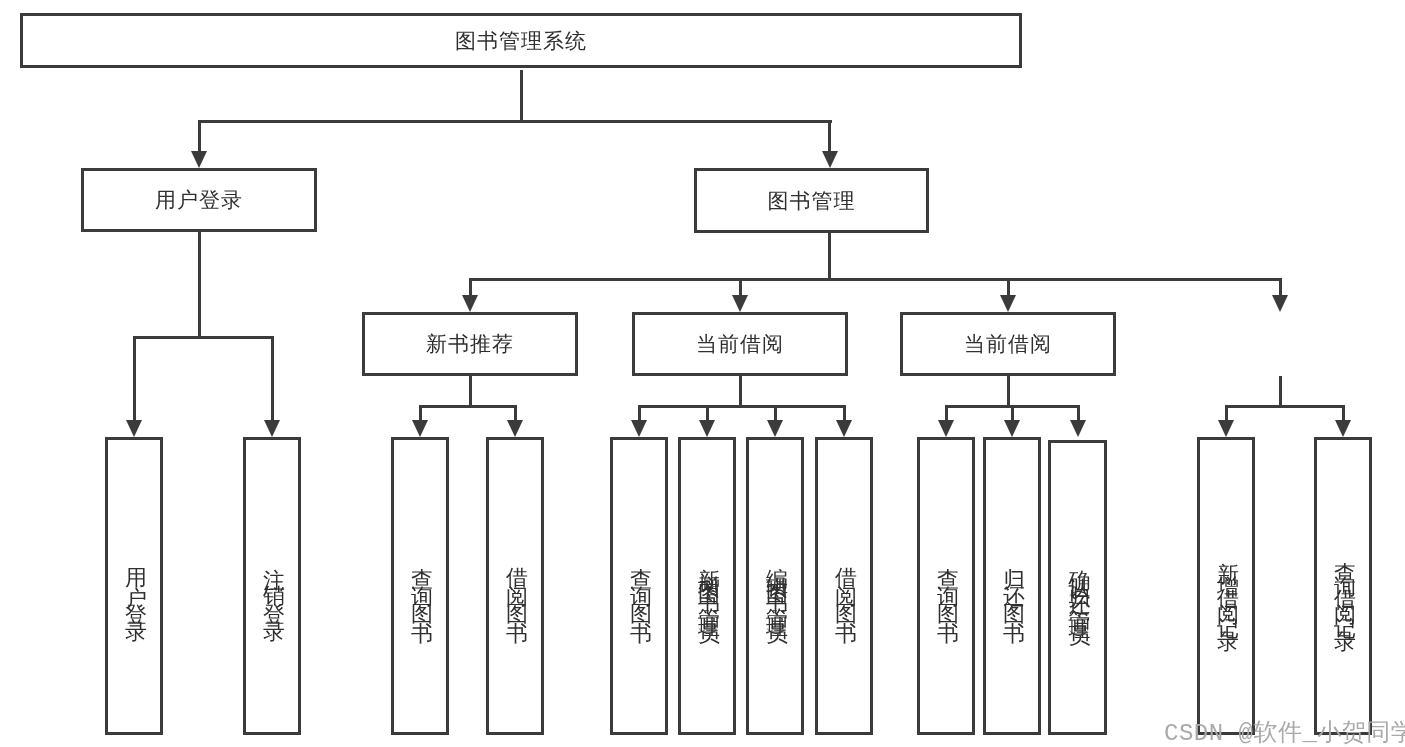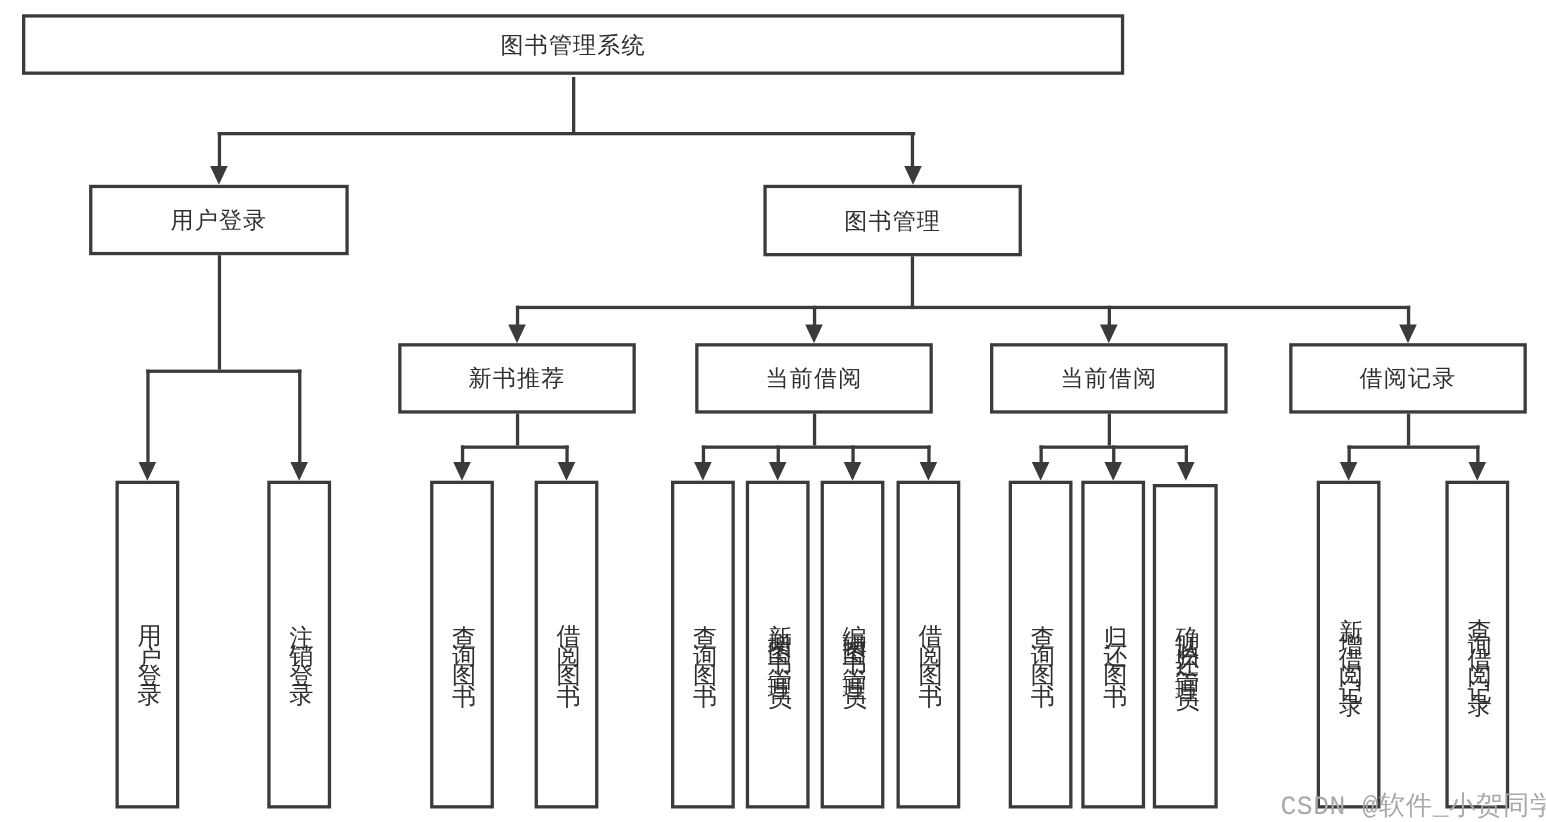--- a/index.html
+++ b/index.html
@@ -92,21 +92,20 @@
   <div class="vline" style="left:738.5px;top:278px;height:18px;"></div>
   <div class="arrow" style="left:732px;top:295px;"></div>
   <div class="vline" style="left:1006.5px;top:278px;height:18px;"></div>
   <div class="arrow" style="left:1000px;top:295px;"></div>
   <div class="vline" style="left:1278.5px;top:278px;height:18px;"></div>
   <div class="arrow" style="left:1272px;top:295px;"></div>
 
   <div class="box" style="left:362px;top:312px;width:216px;height:64px;">新书推荐</div>
   <div class="box" style="left:632px;top:312px;width:216px;height:64px;">当前借阅</div>
   <div class="box" style="left:900px;top:312px;width:216px;height:64px;">当前借阅</div>
-  <div class="box" style="left:1172px;top:312px;width:216px;height:64px;">借阅记录</div>
 
   <div class="vline" style="left:468.5px;top:376px;height:29px;"></div>
   <div class="hline" style="left:418.5px;top:405px;width:98px;"></div>
   <div class="vline" style="left:418.5px;top:405px;height:18px;"></div>
   <div class="arrow" style="left:412px;top:420px;"></div>
   <div class="vline" style="left:513.5px;top:405px;height:18px;"></div>
   <div class="arrow" style="left:507px;top:420px;"></div>
 
   <div class="vline" style="left:738.5px;top:376px;height:29px;"></div>
   <div class="hline" style="left:637.5px;top:405px;width:208px;"></div>

